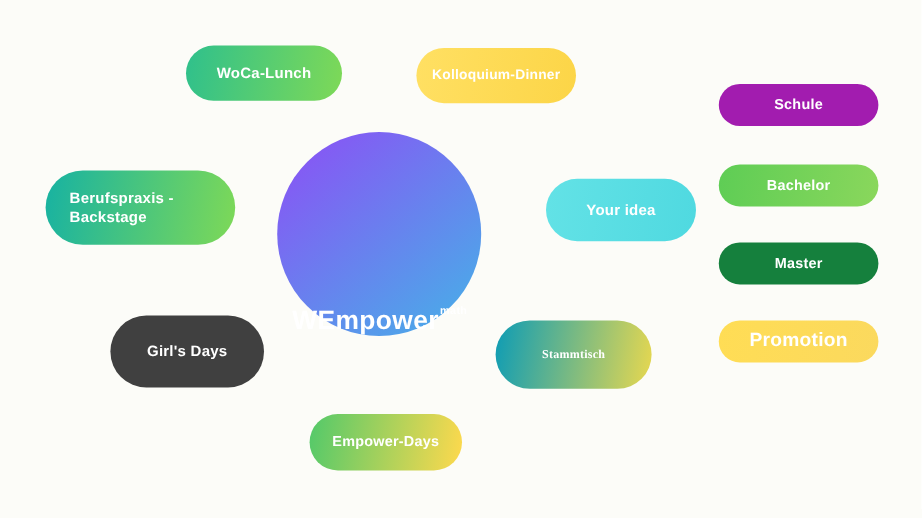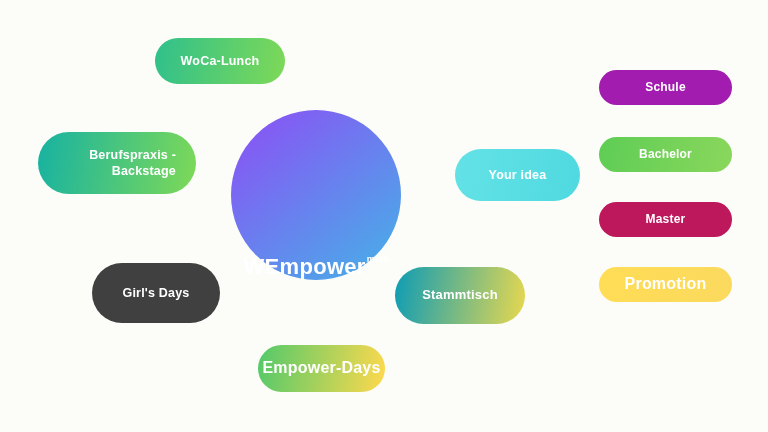--- a/index.html
+++ b/index.html
@@ -7,47 +7,47 @@
     position:relative;
     width:768px;height:432px;
     background:#fcfcf8;
     font-family:"Liberation Sans", sans-serif;
     overflow:hidden;
   }
   .pill{
     position:absolute;
     display:flex;align-items:center;justify-content:center;
     border-radius:999px;
-    color:#ffffff;font-weight:700;text-align:right;
+    color:#ffffff;font-weight:700;text-align:left;
     letter-spacing:.2px;
     line-height:1.3;
   }
   .pill span{display:block;}
 
   #b-woca{left:155px;top:38px;width:130px;height:46px;font-size:12.5px;
     background:linear-gradient(100deg,#2fc08c,#7ed957);}
   #b-kolloquium{left:347px;top:40px;width:133px;height:46px;font-size:11.5px;
     background:linear-gradient(100deg,#ffe063,#fcd547);}
-  #b-berufspraxis{left:38px;top:132px;width:158px;height:62px;font-size:12.5px;
+  #b-berufspraxis{left:38px;top:142px;width:158px;height:62px;font-size:12.5px;
     background:linear-gradient(100deg,#17b2a2,#7ed957);}
   #b-berufspraxis span{width:118px;}
   #b-girls{left:92px;top:263px;width:128px;height:60px;font-size:12.5px;
     background:#404040;}
-  #b-empower{left:258px;top:345px;width:127px;height:47px;font-size:16px;
+  #b-empower{left:258px;top:345px;width:127px;height:47px;font-size:12px;
     background:linear-gradient(100deg,#52c96a,#ffd94d);}
   #b-youridea{left:455px;top:149px;width:125px;height:52px;font-size:12.5px;
     background:linear-gradient(100deg,#63e2e6,#4fd9e0);}
-  #b-stammtisch{left:395px;top:267px;width:130px;height:57px;font-size:13px;
-    background:linear-gradient(100deg,#0d9cb5,#e8d84f);}
+  #b-stammtisch{left:413px;top:267px;width:130px;height:57px;font-size:10px;
+    background:linear-gradient(100deg,#0d9cb5,#e8d84f);font-family:Liberation Serif, serif;}
   #b-schule{left:599px;top:70px;width:133px;height:35px;font-size:12px;
     background:#a21caf;}
   #b-bachelor{left:599px;top:137px;width:133px;height:35px;font-size:12px;
     background:linear-gradient(100deg,#5ecd55,#8ad75c);}
   #b-master{left:599px;top:202px;width:133px;height:35px;font-size:12px;
-    background:#be185d;}
+    background:#15803d;}
   #b-promotion{left:599px;top:267px;width:133px;height:35px;font-size:16px;
     background:linear-gradient(100deg,#ffdd55,#fbd95e);}
 
   .center-circle{
     position:absolute;left:231px;top:110px;width:170px;height:170px;
     border-radius:50%;
     background:linear-gradient(140deg,#8a52f5 5%,#48aee8 95%);
     display:flex;align-items:flex-end;justify-content:center;
     color:#ffffff;
   }
@@ -69,20 +69,23 @@
   <div class="center-circle">
     <div class="center-text">
       <span>WEmpower</span><span class="sup">math</span>
     </div>
   </div>
 
   <div class="pill" id="b-woca">
     <span>WoCa-Lunch</span>
   </div>
 
+  <div class="pill" id="b-kolloquium">
+    <span>Kolloquium-Dinner</span>
+  </div>
 
   <div class="pill" id="b-berufspraxis">
     <span>Berufspraxis - Backstage</span>
   </div>
 
   <div class="pill" id="b-girls">
     <span>Girl's Days</span>
   </div>
 
   <div class="pill" id="b-empower">

